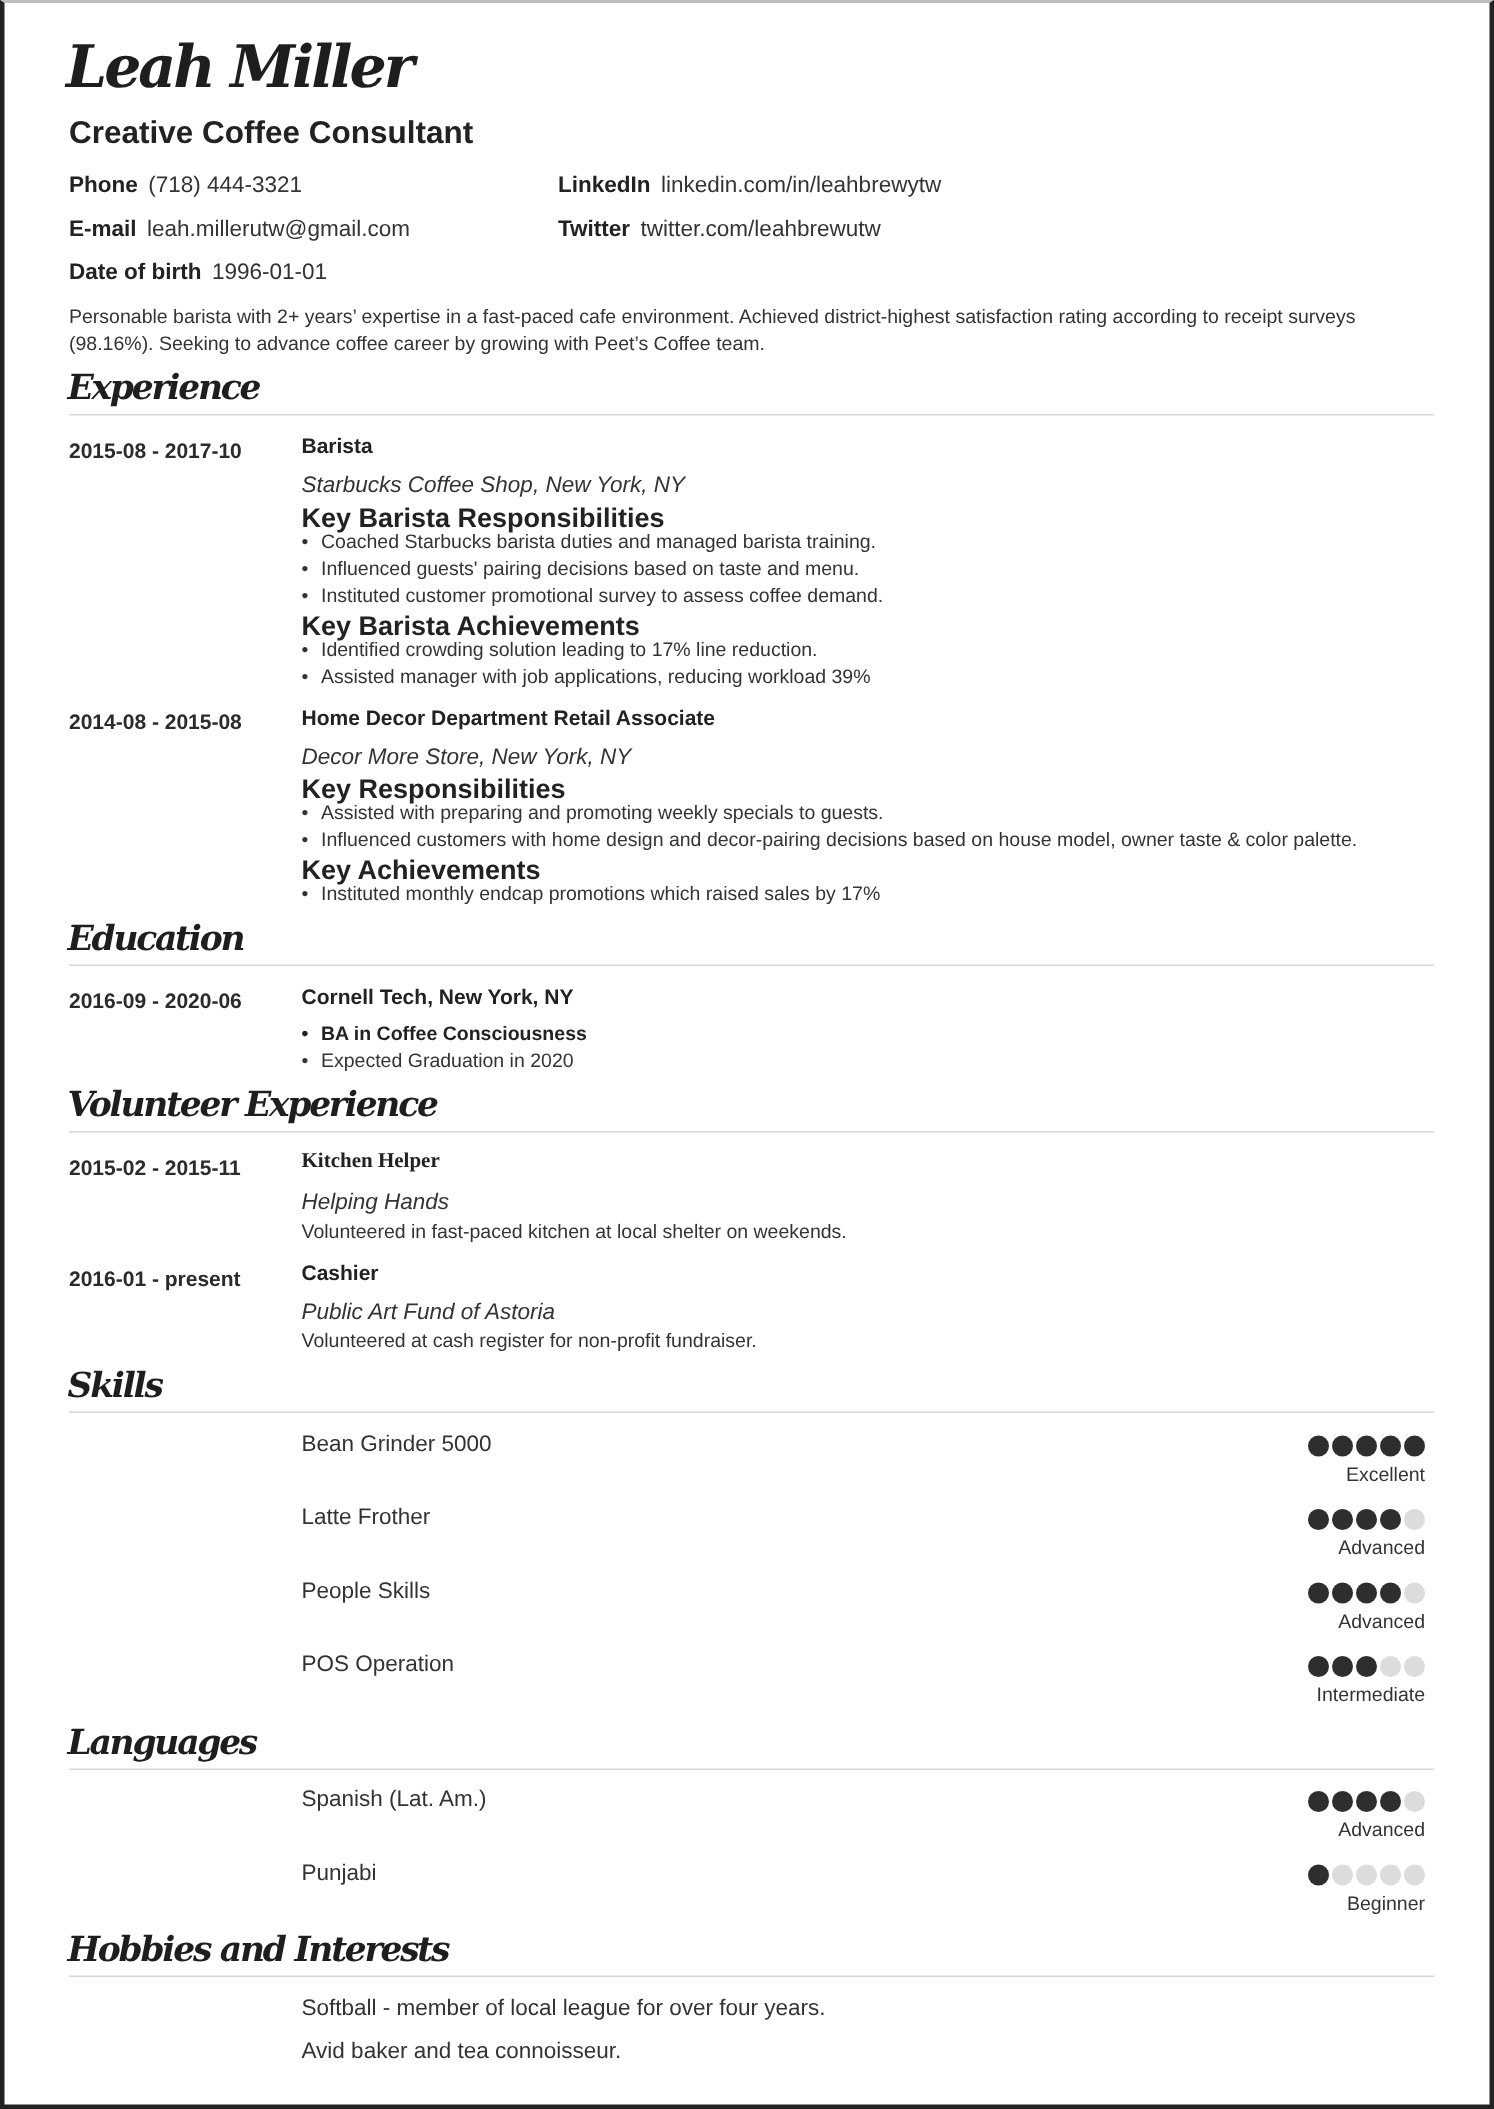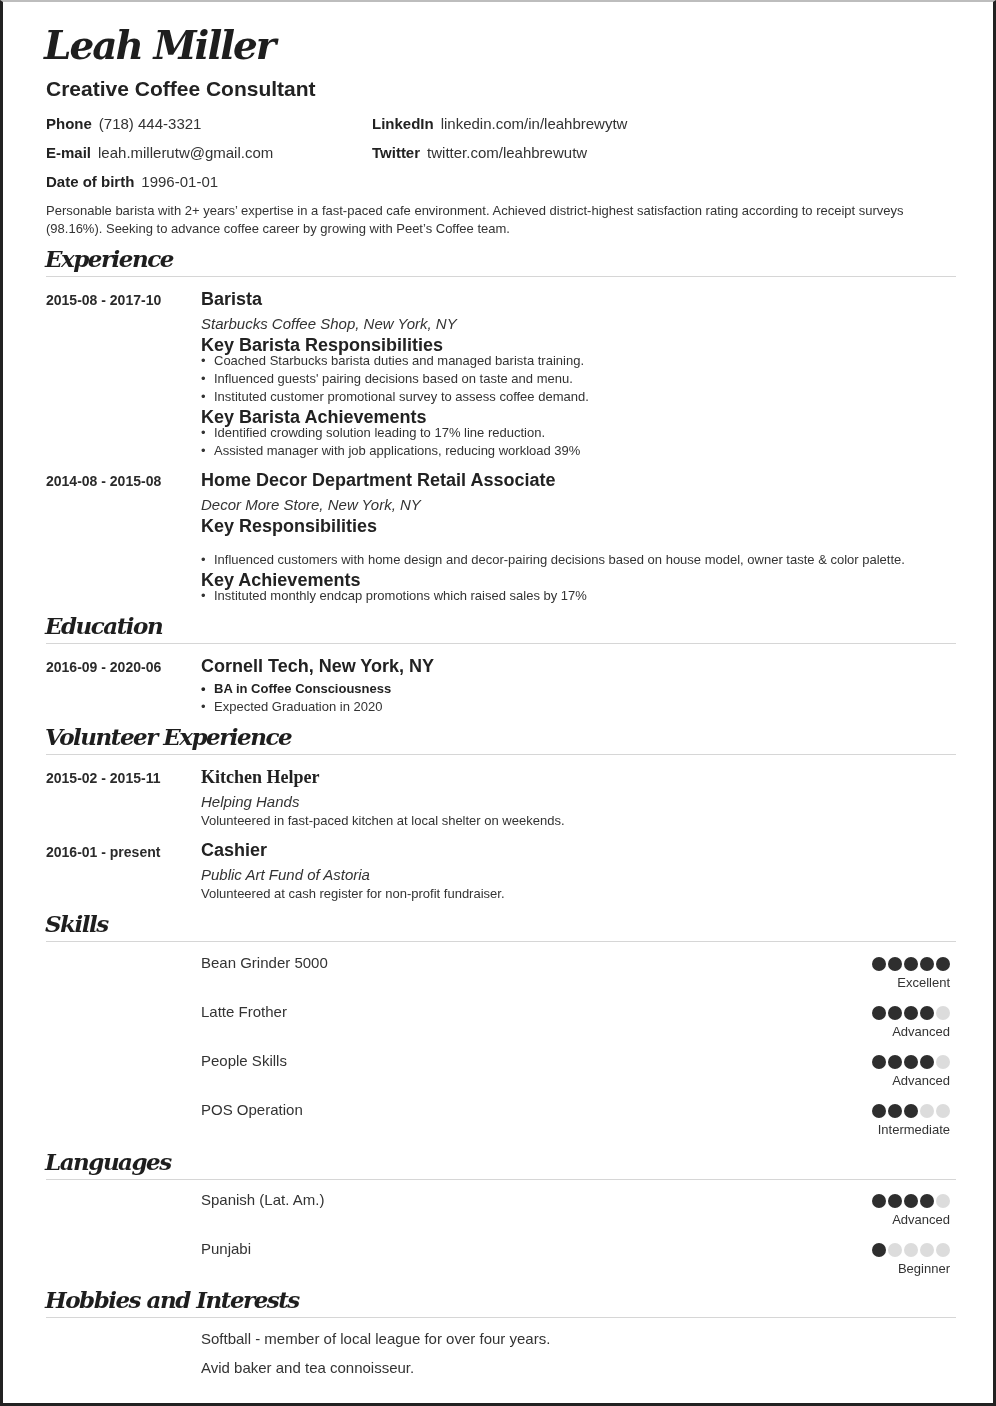--- a/index.html
+++ b/index.html
@@ -13,21 +13,21 @@
           font-size:39px; letter-spacing:-2px; color:#1e1e1e; white-space:nowrap; }
   .jobtitle { left:43px; top:75px; font-size:21px; font-weight:bold; color:#222; white-space:nowrap; }
   .contact { font-size:15px; white-space:nowrap; }
   .contact b { color:#222; margin-right:7px; }
   .contact span.v { color:#333; }
   .summary { left:43px; top:200px; width:880px; font-size:13px; line-height:18px; color:#333; }
   .sec-h { left:42px; font-family:"DejaVu Serif", serif; font-style:italic; font-weight:bold;
            font-size:23px; letter-spacing:-1.5px; color:#1e1e1e; white-space:nowrap; }
   .rule { left:43px; width:910px; height:1px; background:#d6d6d6; }
   .date { left:43px; font-size:14px; font-weight:bold; color:#2b2b2b; white-space:nowrap; }
-  .etitle { left:198px; font-size:18px; font-weight:bold; color:#222; white-space:nowrap; }
+  .etitle { left:198px; font-size:14px; font-weight:bold; color:#222; white-space:nowrap; }
   .org { left:198px; font-size:15px; font-style:italic; color:#333; white-space:nowrap; }
   .subh { left:198px; font-size:18px; font-weight:bold; color:#222; white-space:nowrap; }
   .bul { left:198px; font-size:13px; color:#333; white-space:nowrap; }
   .bul::before { content:"•"; display:inline-block; width:13px; }
   .bul.bold { font-weight:bold; color:#222; }
   .txt { left:198px; font-size:13px; color:#333; white-space:nowrap; }
   .skill { left:198px; font-size:15px; color:#333; white-space:nowrap; }
   .dots { right:43px; display:flex; gap:2px; }
   .dot { width:14px; height:14px; border-radius:50%; background:#dcdcdc; }
   .dot.on { background:#2e2e2e; }
@@ -71,20 +71,21 @@
   <div class="abs bul" style="top:369px;">Influenced guests' pairing decisions based on taste and menu.</div>
   <div class="abs bul" style="top:387px;">Instituted customer promotional survey to assess coffee demand.</div>
   <div class="abs subh" style="top:405px;">Key Barista Achievements</div>
   <div class="abs bul" style="top:423px;">Identified crowding solution leading to 17% line reduction.</div>
   <div class="abs bul" style="top:441px;">Assisted manager with job applications, reducing workload 39%</div>
 
   <div class="abs date" style="top:471px;">2014-08 - 2015-08</div>
   <div class="abs etitle" style="top:468px;">Home Decor Department Retail Associate</div>
   <div class="abs org" style="top:494px;">Decor More Store, New York, NY</div>
   <div class="abs subh" style="top:514px;">Key Responsibilities</div>
+  <div class="abs bul" style="top:532px;">Assisted with preparing and promoting weekly specials to guests.</div>
   <div class="abs bul" style="top:550px;">Influenced customers with home design and decor-pairing decisions based on house model, owner taste &amp; color palette.</div>
   <div class="abs subh" style="top:568px;">Key Achievements</div>
   <div class="abs bul" style="top:586px;">Instituted monthly endcap promotions which raised sales by 17%</div>
 
   <div class="abs sec-h" style="top:610px;">Education</div>
   <div class="abs rule" style="top:641px;"></div>
   <div class="abs date" style="top:657px;">2016-09 - 2020-06</div>
   <div class="abs etitle" style="top:654px;">Cornell Tech, New York, NY</div>
   <div class="abs bul bold" style="top:679px;">BA in Coffee Consciousness</div>
   <div class="abs bul" style="top:697px;">Expected Graduation in 2020</div>

